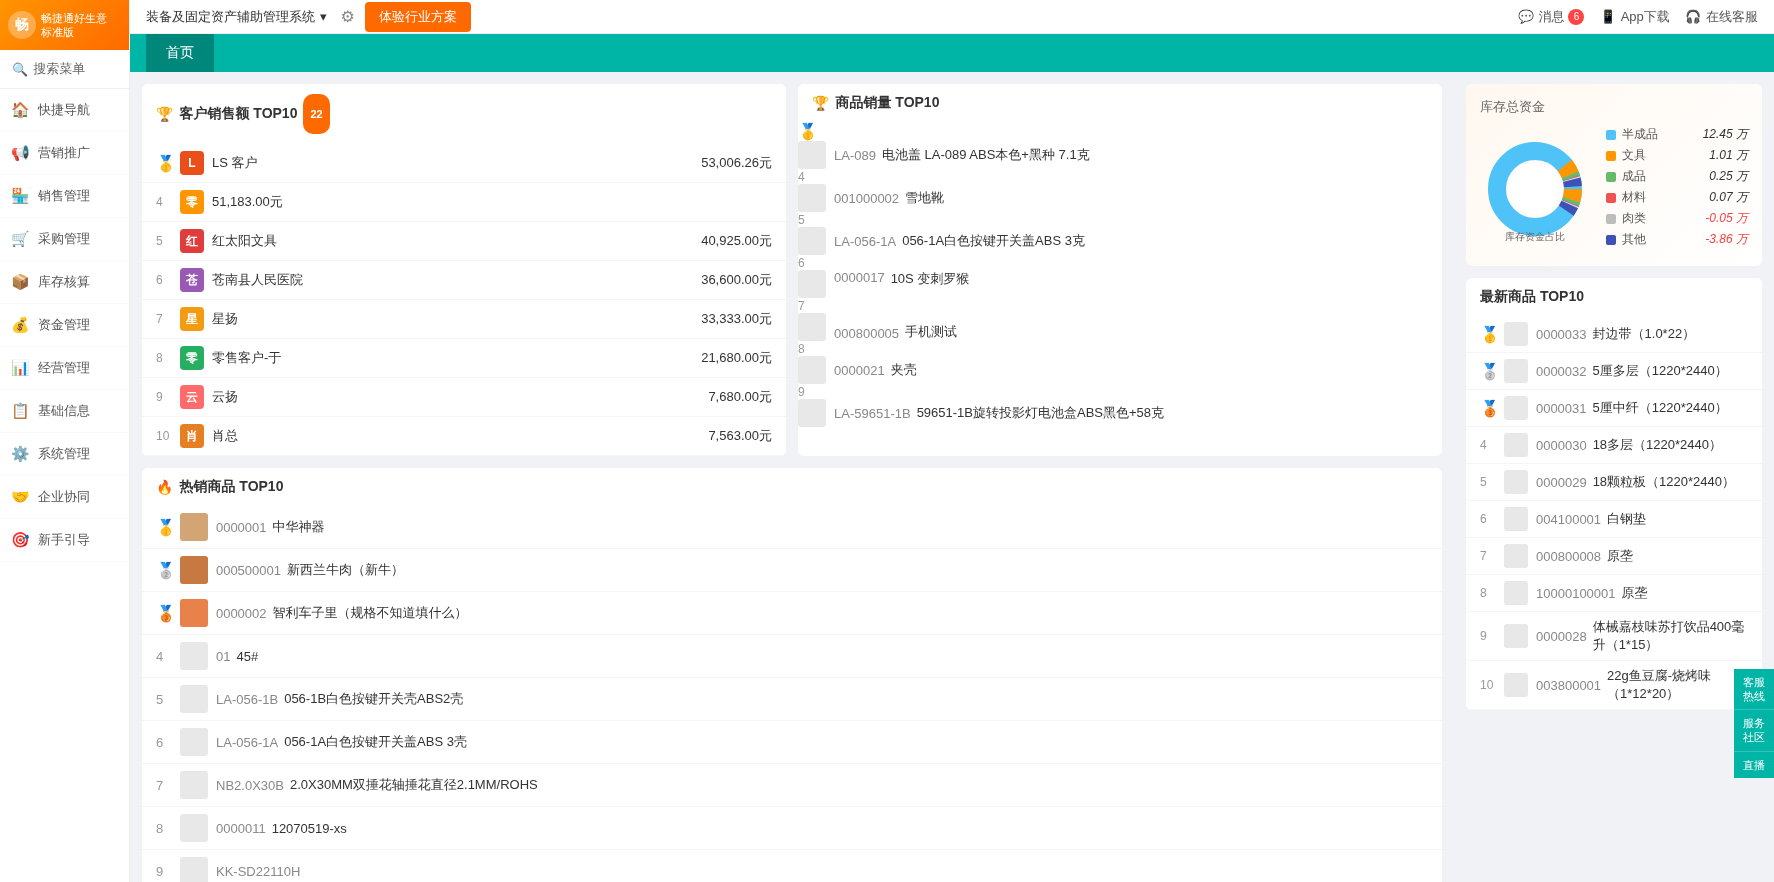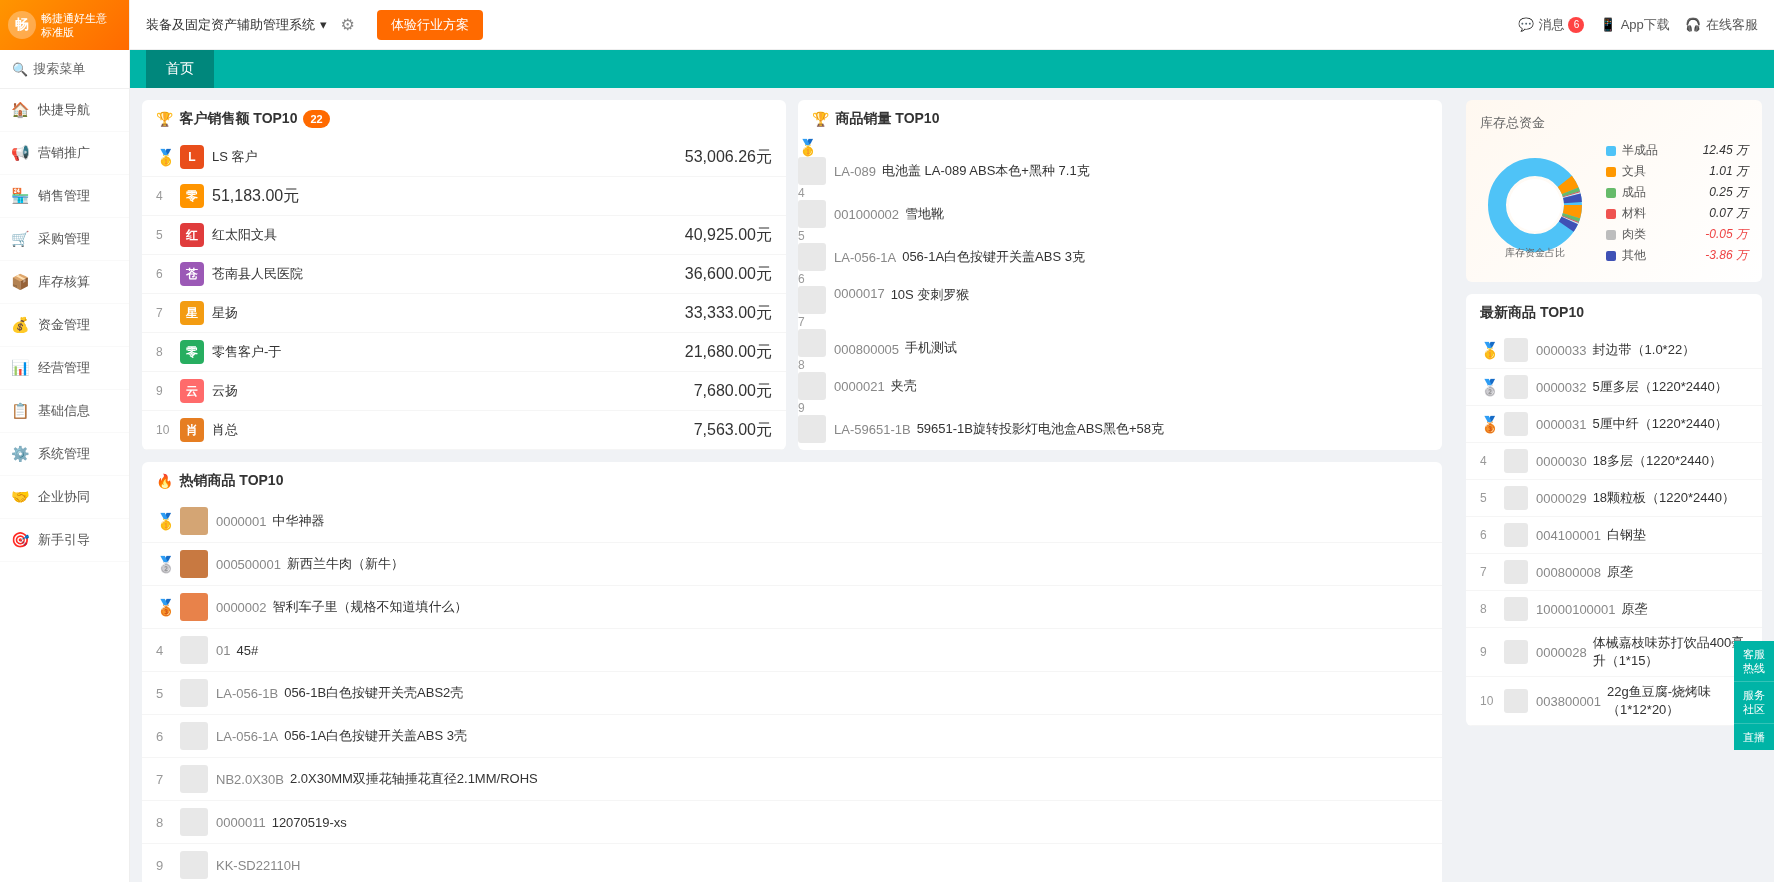--- a/index.html
+++ b/index.html
@@ -56,40 +56,40 @@
     
     .main-wrap {
       flex: 1;
       display: flex;
       flex-direction: column;
       overflow: hidden;
     }
 
     
     .topbar {
-      height: 50px;
+      height: 34px;
       background: #fff;
       display: flex;
       align-items: center;
       padding: 0 16px;
       border-bottom: 1px solid #eee;
       gap: 10px;
     }
     .topbar-system-select {
       display: flex; align-items: center; gap: 5px;
       color: #333; font-size: 13px; cursor: pointer;
     }
     .topbar-gear {
       color: #888; cursor: pointer; font-size: 16px; margin-left: 4px;
     }
     .topbar-btn {
       background: #ff6a00; color: #fff;
       border: none; border-radius: 4px;
       padding: 6px 14px; font-size: 13px; cursor: pointer;
-      margin-left: 12px;
+      margin-left: 0;
     }
     .topbar-right {
       margin-left: auto;
       display: flex; align-items: center; gap: 16px;
       color: #555; font-size: 13px;
     }
     .topbar-right .tr-item {
       display: flex; align-items: center; gap: 4px; cursor: pointer;
     }
     .badge {
@@ -149,21 +149,21 @@
     }
     .card-header {
       padding: 10px 14px;
       font-size: 14px; font-weight: bold;
       color: #333;
       display: flex; align-items: center; gap: 6px;
     }
     .card-header .ch-badge {
       background: #ff6a00; color: #fff;
       font-size: 11px; border-radius: 10px;
-      padding: 3px 7px;
+      padding: 14px 7px;
     }
 
     
     .top-table {
       width: 100%;
     }
     .top-table .tr-row {
       display: flex; align-items: center;
       padding: 7px 14px;
       border-bottom: 1px solid #f5f5f5;
@@ -173,21 +173,21 @@
       width: 24px; color: #999; font-size: 12px;
     }
     .tr-row .avatar {
       width: 24px; height: 24px;
       border-radius: 4px;
       display: flex; align-items: center; justify-content: center;
       font-size: 12px; font-weight: bold; color: #fff;
       margin-right: 8px;
     }
     .tr-row .name { flex: 1; color: #333; }
-    .tr-row .amount { color: #333; font-size: 16px; }
+    .tr-row .amount { color: #333; font-size: 13px; }
     .medal { font-size: 16px; margin-right: 4px; }
 
     
     .two-col {
       display: flex; gap: 12px;
     }
     .two-col .card { flex: 1; }
 
     
     .product-row {
@@ -255,21 +255,21 @@
     .newest-row .prod-img {
       width: 24px; height: 24px;
       background: #e8e8e8; border-radius: 3px;
       margin-right: 8px;
     }
     .newest-row .code { color: #888; margin-right: 6px; }
     .newest-row .name { flex: 1; }
 
     
     .float-btns {
-      position: fixed; right: 0; bottom: 132px;
+      position: fixed; right: 0; bottom: 104px;
       display: flex; flex-direction: column;
       z-index: 100;
     }
     .float-btn {
       background: #00b4a6; color: #fff;
       width: 40px; padding: 6px 4px;
       font-size: 11px; text-align: center;
       cursor: pointer; border-bottom: 1px solid rgba(255,255,255,0.2);
       line-height: 1.3;
     }

